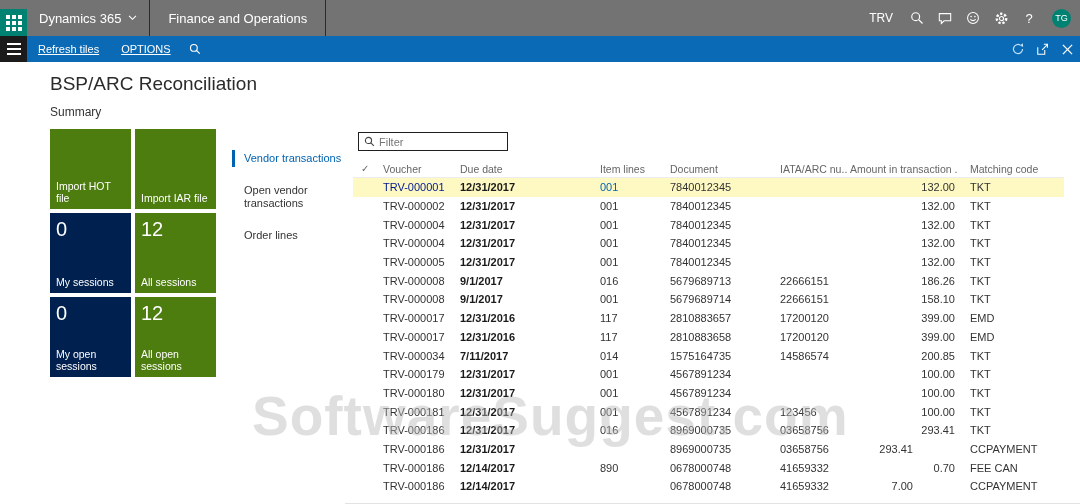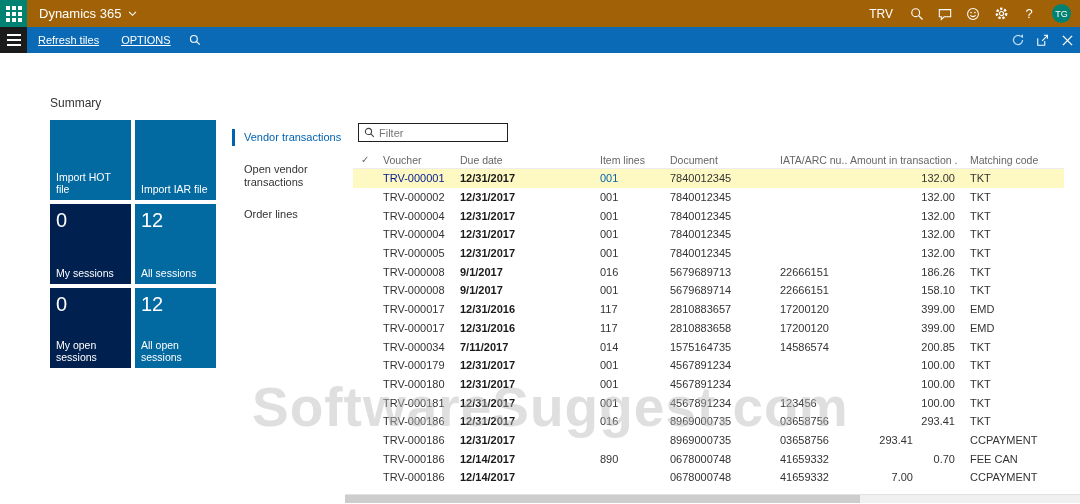--- a/index.html
+++ b/index.html
@@ -1,20 +1,20 @@
 <!DOCTYPE html>
 <html><head>
 <meta charset="utf-8">
 <style>
   * { box-sizing: border-box; margin: 0; padding: 0; }
   html, body { width: 1080px; height: 504px; overflow: hidden; }
   body { font-family: "Liberation Sans", sans-serif; background: #fff; position: relative; }
 
   
-  .topbar { height: 27px; background: #a16207; display: flex; align-items: flex-end; color: #fff; }
+  .topbar { height: 36px; background: #737373; display: flex; align-items: flex-end; color: #fff; }
   .waffle { width: 27px; height: 27px; background: #008272; display: flex; align-items: center; justify-content: center; cursor: pointer; flex: 0 0 27px; }
   .waffle-grid { display: grid; grid-template-columns: repeat(3, 4px); grid-auto-rows: 4px; gap: 2px; }
   .waffle-grid i { background: #fff; display: block; }
   .app-name { font-size: 13px; padding: 0 12px; display: flex; align-items: center; gap: 7px; height: 100%; cursor: pointer; }
   .module { font-size: 13px; padding: 0 18px; height: 100%; display: flex; align-items: center; border-left: 1px solid #2c2c2c; border-right: 1px solid #2c2c2c; cursor: pointer; }
   .topbar-right { margin-left: auto; display: flex; align-items: center; height: 100%; }
   .company { font-size: 12px; padding: 0 10px; cursor: pointer; }
   .icon-btn { width: 28px; height: 27px; display: flex; align-items: center; justify-content: center; cursor: pointer; }
   .help-glyph { font-size: 13px; color: #fff; font-weight: 400; }
   .avatar { width: 19px; height: 19px; border-radius: 50%; background: #008272; color: #fff; font-size: 9px; display: flex; align-items: center; justify-content: center; margin: 0 9px; cursor: pointer; }
@@ -28,28 +28,28 @@
   .win-controls { margin-left: auto; display: flex; align-items: center; }
   .win-btn { width: 25px; height: 26px; display: flex; align-items: center; justify-content: center; cursor: pointer; }
 
   
   .content { position: relative; height: 451px; background: #fff; }
   .page-title { position: absolute; left: 50px; top: 11px; font-size: 19px; font-weight: 400; color: #2b2b2b; }
   .section-label { position: absolute; left: 50px; top: 43px; font-size: 12px; color: #333; }
 
   .tiles { position: absolute; left: 50px; top: 67px; display: grid; grid-template-columns: 81px 81px; grid-auto-rows: 80px; gap: 4px; }
   .tile { color: #fff; display: flex; flex-direction: column; padding: 5px 6px; cursor: pointer; }
-  .tile--blue { background: #0369a1; justify-content: center; }
+  .tile--blue { background: #4d7c0f; justify-content: center; }
   .tile--dark { background: #002050; }
   .tile-count { font-size: 20px; font-weight: 400; line-height: 22px; min-height: 22px; }
   .tile-label { margin-top: auto; font-size: 10.5px; line-height: 12px; }
 
   .side-nav { position: absolute; left: 232px; top: 76px; width: 110px; }
   .nav-item { font-size: 11px; line-height: 13px; color: #333; padding: 2px 0 2px 9px; border-left: 3px solid transparent; margin-bottom: 15px; cursor: pointer; }
-  .nav-item.active { color: #0063b1; border-left-color: #0063b1; }
+  .nav-item.active { color: #0063b1; border-left-color: #0063b1; margin-top: 12px; }
 
   .grid { position: absolute; left: 345px; top: 70px; width: 711px; margin-left: 8px; }
   .filter-box { width: 150px; height: 19px; border: 1px solid #1f1f1f; display: flex; align-items: center; margin-left: 5px; margin-bottom: 9px; background: #fff; }
   .filter-box svg { margin: 0 4px 0 5px; flex: 0 0 auto; }
   .filter-box input { border: none; outline: none; font-size: 11px; width: 120px; color: #333; font-family: "Liberation Sans", sans-serif; background: transparent; }
   .filter-box input::placeholder { color: #767676; }
 
   .grid-header { display: grid; grid-template-columns: 28px 77px 140px 70px 110px 70px 110px 106px; height: 18px; align-items: center; border-bottom: 1px solid #ededed; }
   .hcell { font-size: 10.5px; color: #666; white-space: nowrap; overflow: hidden; padding-left: 2px; cursor: pointer; }
   .hc-select { padding-left: 8px; font-size: 10px; }
@@ -85,20 +85,23 @@
         <i></i>
         <i></i>
       </div>
   </div>
   <div class="app-name">
     <span>Dynamics 365</span>
     <svg width="9" height="6" viewBox="0 0 10 7">
         <polyline points="1,1 5,5 9,1" fill="none" stroke="#fff" stroke-width="1.3"></polyline>
       </svg>
   </div>
+  <div class="module">
+    <span>Finance and Operations</span>
+  </div>
   <div class="topbar-right">
     <span class="company">TRV</span>
     <div class="icon-btn">
       <svg width="14" height="14" viewBox="0 0 16 16">
           <circle cx="6.5" cy="6.5" r="4.5" fill="none" stroke="#fff" stroke-width="1.3"></circle>
           <line x1="10" y1="10" x2="14.3" y2="14.3" stroke="#fff" stroke-width="1.3"></line>
         </svg>
     </div>
     <div class="icon-btn">
       <svg width="14" height="14" viewBox="0 0 16 16">
@@ -157,20 +160,21 @@
     <div class="win-btn">
       <svg width="11" height="11" viewBox="0 0 12 12">
           <line x1="1" y1="1" x2="11" y2="11" stroke="#fff" stroke-width="1.4"></line>
           <line x1="11" y1="1" x2="1" y2="11" stroke="#fff" stroke-width="1.4"></line>
         </svg>
     </div>
   </div>
 </div>
 
 <div class="content">
+  <div class="page-title">BSP/ARC Reconciliation</div>
   <div class="section-label">Summary</div>
 
   <div class="tiles">
     <div class="tile tile--blue">
       <span class="tile-count"></span>
       <span class="tile-label">Import HOT file</span>
     </div>
     <div class="tile tile--blue">
       <span class="tile-count"></span>
       <span class="tile-label">Import IAR file</span>

